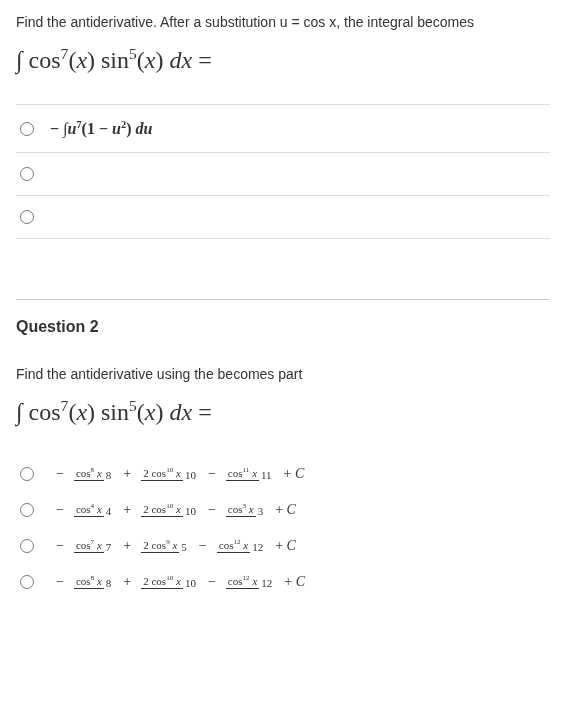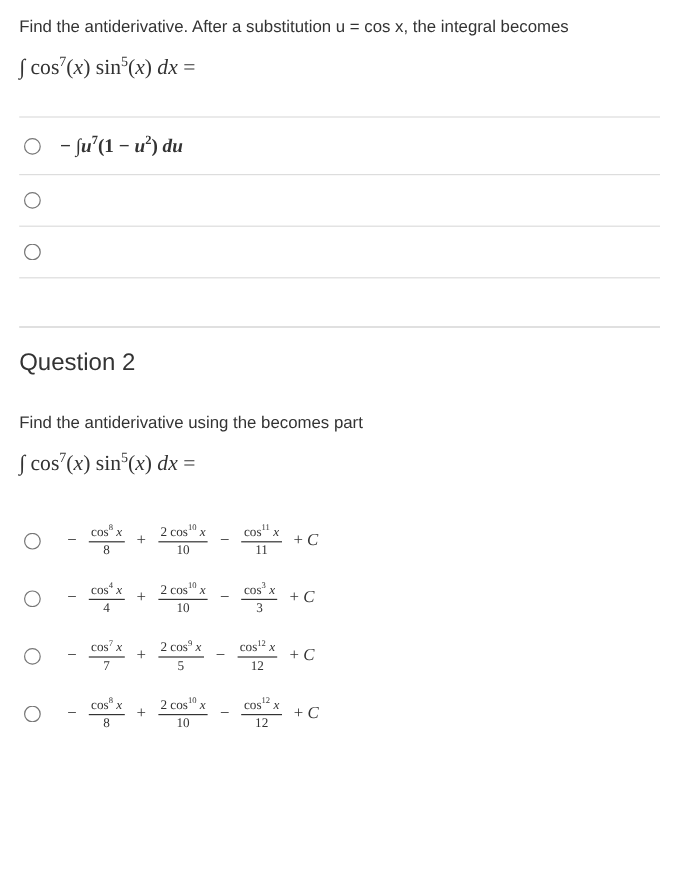--- a/index.html
+++ b/index.html
@@ -4,25 +4,25 @@
   <style>
     * { box-sizing: border-box; margin: 0; padding: 0; }
     body {
       font-family: Arial, Helvetica, sans-serif;
       font-size: 14px;
       color: #333;
       background: #fff;
       width: 566px;
       padding: 12px 16px;
     }
-    .question-block { margin-bottom: 40px; }
+    .question-block { margin-bottom: 60px; }
     .prompt { font-size: 14px; margin-bottom: 12px; line-height: 1.5; }
     .integral-line {
       font-family: 'Times New Roman', serif;
-      font-size: 18px;
+      font-size: 24px;
       margin-bottom: 30px;
     }
     sup { font-size: 0.65em; vertical-align: super; }
     .options {
       border-top: 1px solid #ddd;
       margin-top: 30px;
     }
     .option {
       display: flex;
       align-items: center;
@@ -30,36 +30,36 @@
       border-bottom: 1px solid #ddd;
       font-family: 'Times New Roman', serif;
       font-size: 16px;
     }
     .option .radio {
       margin-right: 16px;
       flex-shrink: 0;
     }
     .option .math { white-space: nowrap; font-weight: bold; }
     .hr-heavy { border: none; border-top: 1px solid #ccc; margin: 40px 0 18px; }
-    .q-title { font-size: 20px; font-weight: normal; margin-bottom: 20px; }
+    .q-title { font-size: 16px; font-weight: bold; margin-bottom: 20px; }
     .options2 {
       margin-top: 25px;
     }
     .option2 {
       display: flex;
       align-items: center;
       padding: 10px 4px;
       font-family: 'Times New Roman', serif;
       font-size: 14px;
     }
     .option2 .radio { margin-right: 16px; flex-shrink: 0; }
     .option2 .math { display: flex; align-items: center; white-space: nowrap; }
     .frac {
       display: inline-flex;
-      flex-direction: column;
+      flex-direction: row;
       align-items: center;
       vertical-align: middle;
       margin: 0 4px;
       font-size: 11px;
       line-height: 1.1;
     }
     .frac .num { border-bottom: 1px solid #333; padding: 0 2px 1px; }
     .frac .den { padding: 1px 2px 0; }
     .op { margin: 0 6px; font-size: 14px; }
     .ital { font-style: italic; }

